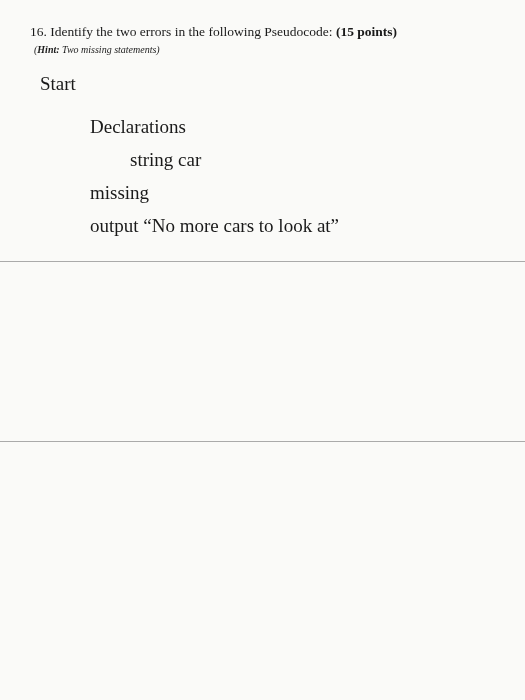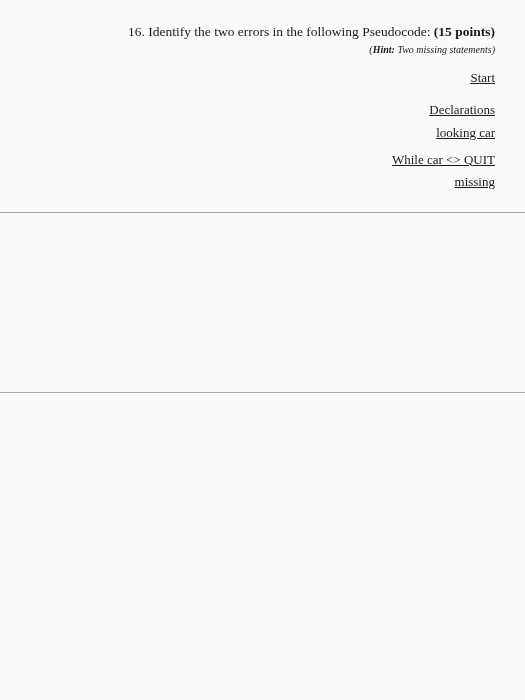--- a/index.html
+++ b/index.html
@@ -1,19 +1,18 @@
 <!DOCTYPE html>
 <html><head>
   <meta charset="utf-8">
   <style>
     * {
       margin: 0;
       padding: 0;
       box-sizing: border-box;
-      text-align: right;
     }
 
     body {
       width: 525px;
       height: 700px;
       background-color: #f5f5f0;
       font-family: 'Times New Roman', Times, serif;
       font-size: 14px;
       color: #1a1a1a;
       overflow: hidden;
@@ -43,22 +42,21 @@
 
     .hint-line {
       font-size: 10px;
       padding-left: 4px;
     }
 
     .pseudocode-block {
       margin-top: 10px;
       padding-left: 10px;
       line-height: 1.75;
-      font-size: 13px;
-      text-decoration: underline;
+      font-size: 19px;
     }
 
     .line-start {
       padding-left: 0px;
     }
 
     .line-declarations {
       padding-left: 50px;
       margin-top: 9px;
     }
@@ -128,27 +126,27 @@
     </div>
 
     <div class="pseudocode-block">
       <div class="line-start">
         <span>Start</span>
       </div>
       <div class="line-declarations">
         <span>Declarations</span>
       </div>
       <div class="line-string-car">
-        <span>looking car</span>
-      </div>
-      <div class="line-while">
-        <span>While car &lt;&gt; QUIT</span>
+        <span>string car</span>
       </div>
       <div class="line-endwhile">
         <span>missing</span>
+      </div>
+      <div class="line-output-no">
+        <span>output “No more cars to look at”</span>
       </div>
     </div>
 
   </div>
 
   <hr class="divider">
 
   <div class="answer-section-top">
   </div>
 

